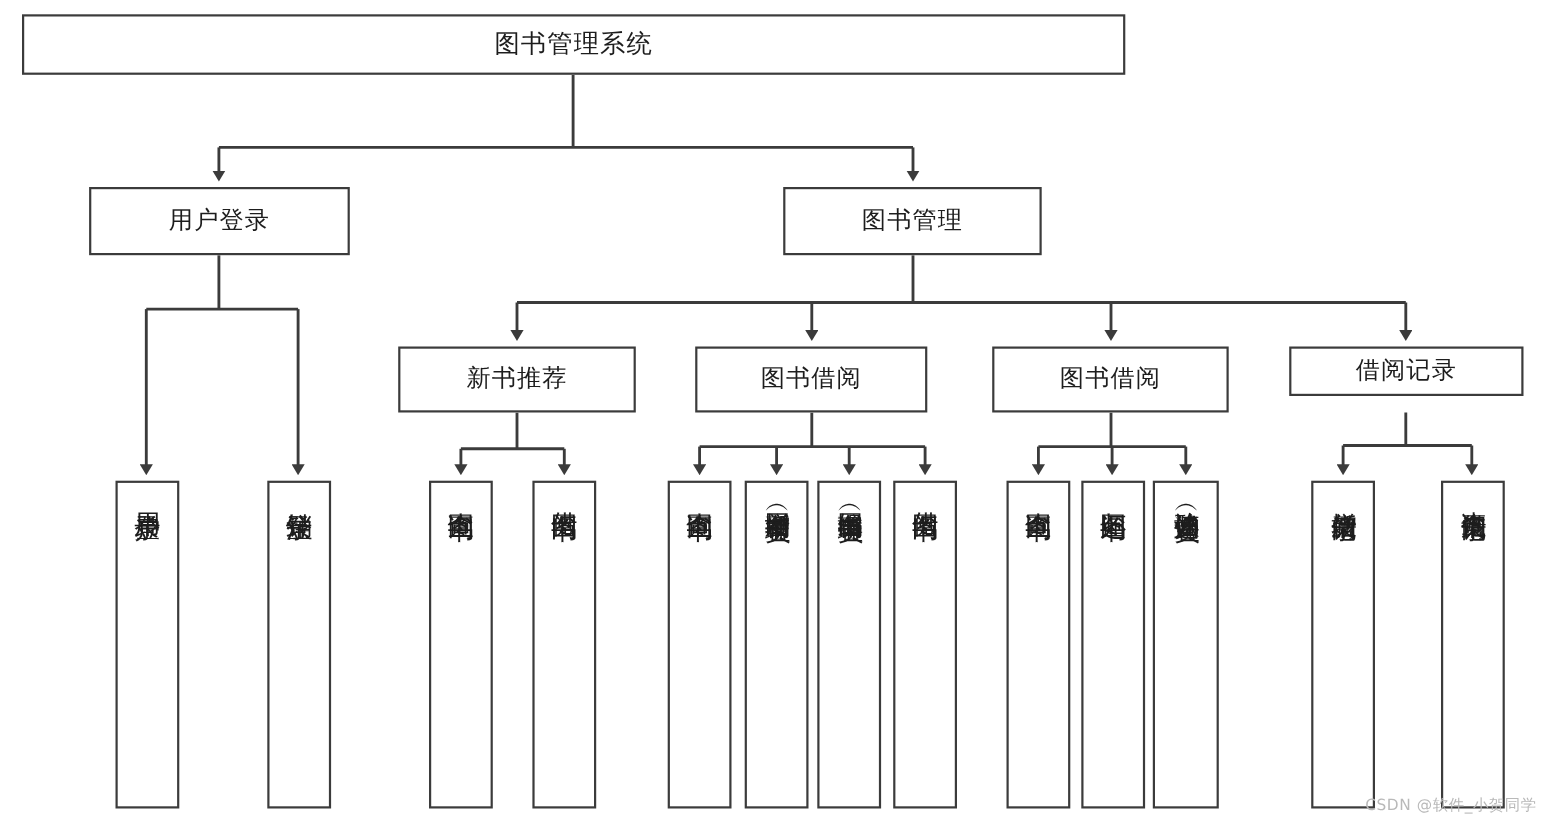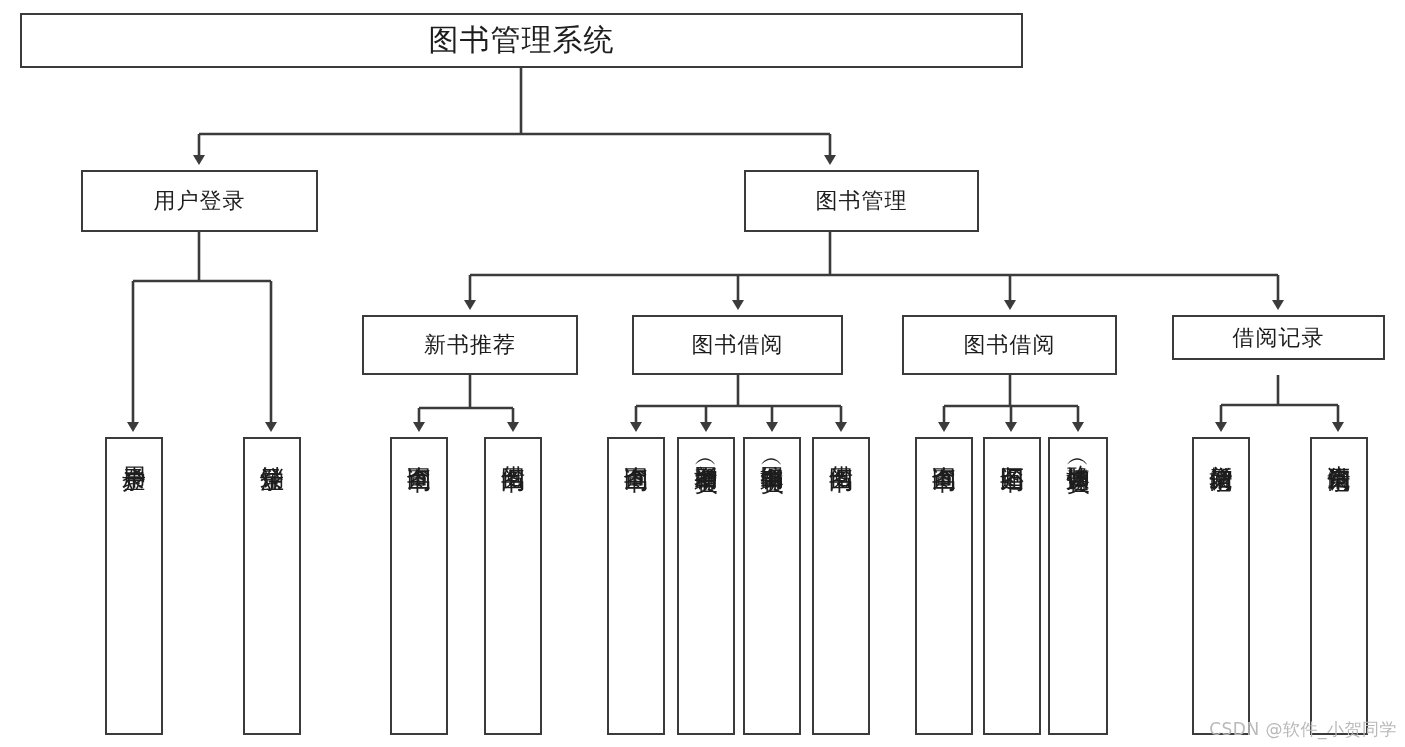--- a/index.html
+++ b/index.html
@@ -42,21 +42,21 @@
     text-align: center;
     line-height: 1.08;
     white-space: pre;
   }
   
   .node.h .label {
     font-size: 22px;
     letter-spacing: 1px;
   }
   .node.h.title .label {
-    font-size: 30px;
+    font-size: 23px;
   }
   
   .node.v {
     align-items: flex-start;
     padding-top: 8px;
   }
   .node.v .label {
     writing-mode: vertical-rl;
     text-orientation: upright;
     font-size: 24px;
@@ -64,21 +64,21 @@
     letter-spacing: 1px;
     white-space: nowrap;
   }
   .node.v.tall .label {
     font-size: 23px;
   }
   .watermark {
     position: absolute;
     right: 8px;
     bottom: 6px;
-    font-size: 17px;
+    font-size: 14px;
     color: #b9b9b9;
     letter-spacing: 0.5px;
     z-index: 5;
     white-space: nowrap;
   }
 </style>
 </head>
 <body>
 
 <div id="diagram-root">
@@ -133,21 +133,21 @@
     </g>
   </svg>
 
   <div class="node h title" style="left:20px; top:13px; width:1003px; height:55px;">
     <span class="label">图书管理系统</span>
   </div>
 
   <div class="node h" style="left:81px; top:170px; width:237px; height:62px;">
     <span class="label">用户登录</span>
   </div>
-  <div class="node h" style="left:712px; top:170px; width:235px; height:62px;margin-left:32px;">
+  <div class="node h" style="left:712px; top:170px; width:235px; height:62px;">
     <span class="label">图书管理</span>
   </div>
 
   <div class="node h" style="left:632px; top:315px; width:211px; height:60px;">
     <span class="label">图书借阅</span>
   </div>
   <div class="node h" style="left:362px; top:315px; width:216px; height:60px;">
     <span class="label">新书推荐</span>
   </div>
   <div class="node h" style="left:902px; top:315px; width:215px; height:60px;">

